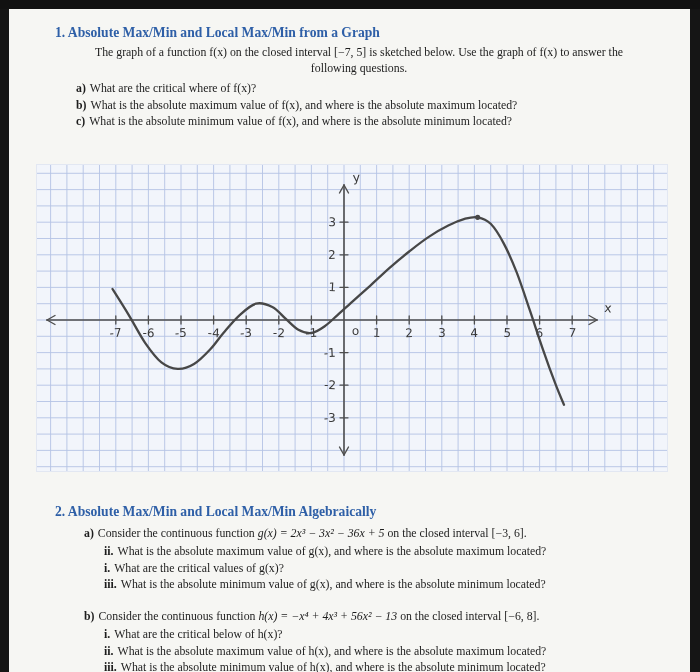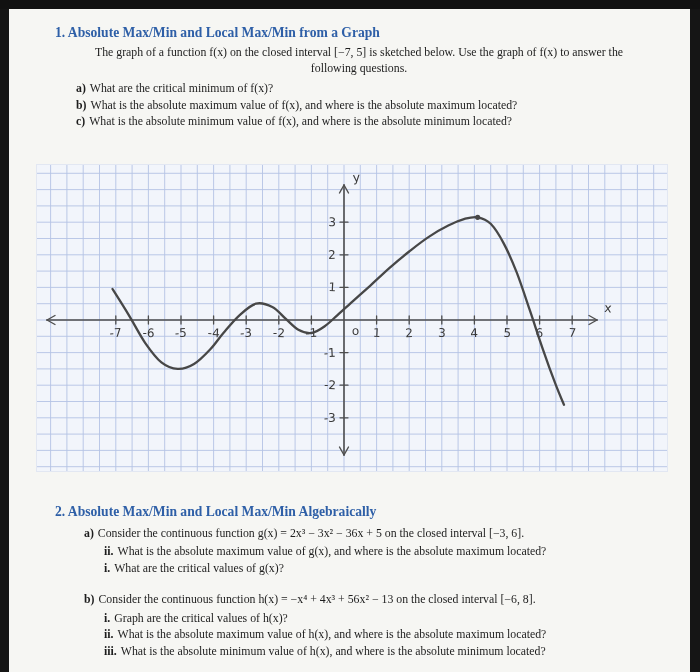--- a/index.html
+++ b/index.html
@@ -29,38 +29,38 @@
   .graph-wrap{
     width:630px;height:306px;
     margin:34px 0 0 27px;
     background:#f2f5fb;
     border:1px solid #e2e7f2;
     box-sizing:content-box;
   }
   .graph-wrap svg{display:block;}
   .sec2{margin-top:32px;}
   .part-line{margin:6px 20px 3px 75px;}
-  .formula{}
+  .formula{font-style:italic;}
   .sub-line{margin:1px 20px 1px 95px;}
   .sub-label{font-weight:bold;margin-right:4px;}
   .part-b{margin-top:16px;}
 </style>
 </head>
 <body>
 
 <div class="top-bar"></div>
 
 <div class="page">
 
   <div class="h-blue">1.  Absolute Max/Min and Local Max/Min from a Graph</div>
 
   <div class="body-text intro">The graph of a function f(x) on the closed interval [−7, 5] is sketched below. Use the graph of f(x) to answer the following questions.</div>
 
   <div class="body-text q-line">
-    <span class="q-label">a)</span><span>What are the critical minimum of f(x)?</span>
+    <span class="q-label">a)</span><span>What are the critical where of f(x)?</span>
   </div>
   <div class="body-text q-line">
     <span class="q-label">b)</span><span>What is the absolute maximum value of f(x), and where is the absolute maximum located?</span>
   </div>
   <div class="body-text q-line">
     <span class="q-label">c)</span><span>What is the absolute minimum value of f(x), and where is the absolute minimum located?</span>
   </div>
 
   <div class="graph-wrap">
     <svg id="graph-svg" width="630" height="306" viewBox="0 0 630 306">
@@ -185,28 +185,31 @@
     <span class="q-label">a)</span><span>Consider the continuous function</span>
     <span class="formula">g(x) = 2x³ − 3x² − 36x + 5</span>
     <span>on the closed interval [−3, 6].</span>
   </div>
   <div class="body-text sub-line">
     <span class="sub-label">ii.</span><span>What is the absolute maximum value of g(x), and where is the absolute maximum located?</span>
   </div>
   <div class="body-text sub-line">
     <span class="sub-label">i.</span><span>What are the critical values of g(x)?</span>
   </div>
+  <div class="body-text sub-line">
+    <span class="sub-label">iii.</span><span>What is the absolute minimum value of g(x), and where is the absolute minimum located?</span>
+  </div>
 
   <div class="body-text part-line part-b">
     <span class="q-label">b)</span><span>Consider the continuous function</span>
     <span class="formula">h(x) = −x⁴ + 4x³ + 56x² − 13</span>
     <span>on the closed interval [−6, 8].</span>
   </div>
   <div class="body-text sub-line">
-    <span class="sub-label">i.</span><span>Graph are the critical values of h(x)?</span>
+    <span class="sub-label">i.</span><span>What are the critical below of h(x)?</span>
   </div>
   <div class="body-text sub-line">
     <span class="sub-label">ii.</span><span>What is the absolute maximum value of h(x), and where is the absolute maximum located?</span>
   </div>
   <div class="body-text sub-line">
     <span class="sub-label">iii.</span><span>What is the absolute minimum value of h(x), and where is the absolute minimum located?</span>
   </div>
 
 </div>
 

